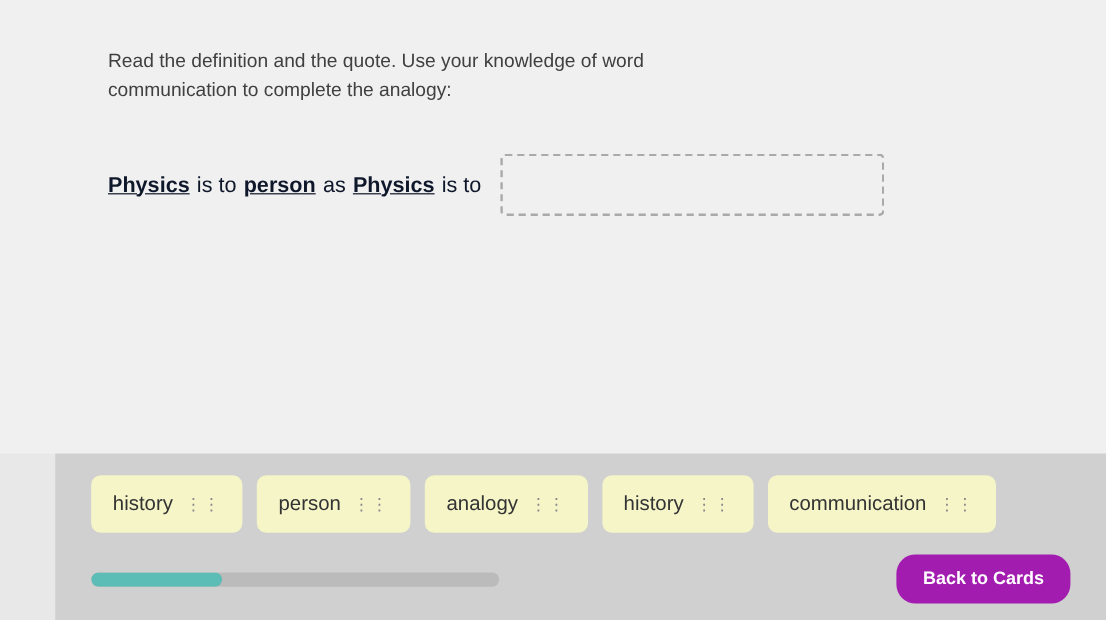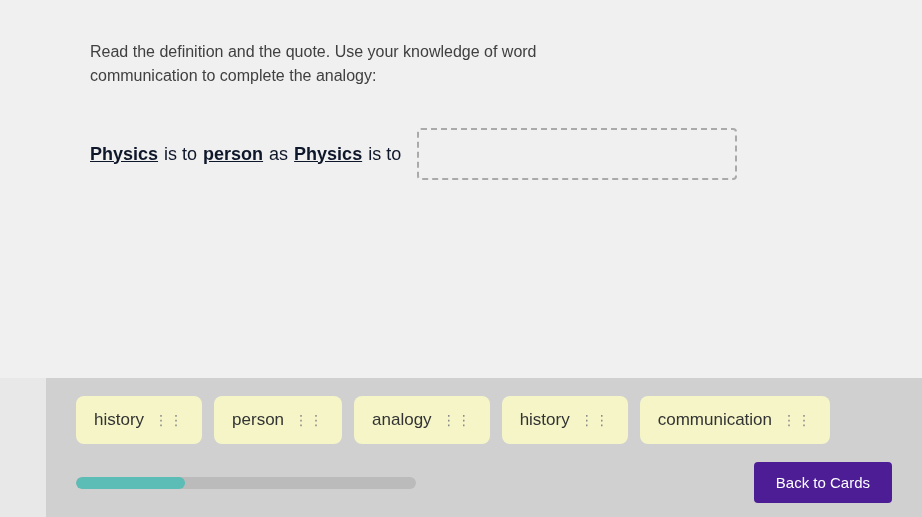--- a/index.html
+++ b/index.html
@@ -106,28 +106,28 @@
     }
 
     .progress-bar-fill {
       height: 100%;
       background: #5bbdb5;
       border-radius: 6px;
       width: 32%;
     }
 
     .back-to-cards-btn {
-      background: #4c1d95;
+      background: #a21caf;
       color: #fff;
       border: none;
-      border-radius: 4px;
+      border-radius: 16px;
       padding: 12px 22px;
       font-size: 15px;
       cursor: pointer;
-      font-weight: 400;
+      font-weight: 700;
     }
   </style>
 </head>
 <body>
 
 <div class="main-content">
   <div class="instruction-text">
     <span>Read the definition and the quote. Use your knowledge of word</span><br>
     <span>communication to complete the analogy:</span>
   </div>

